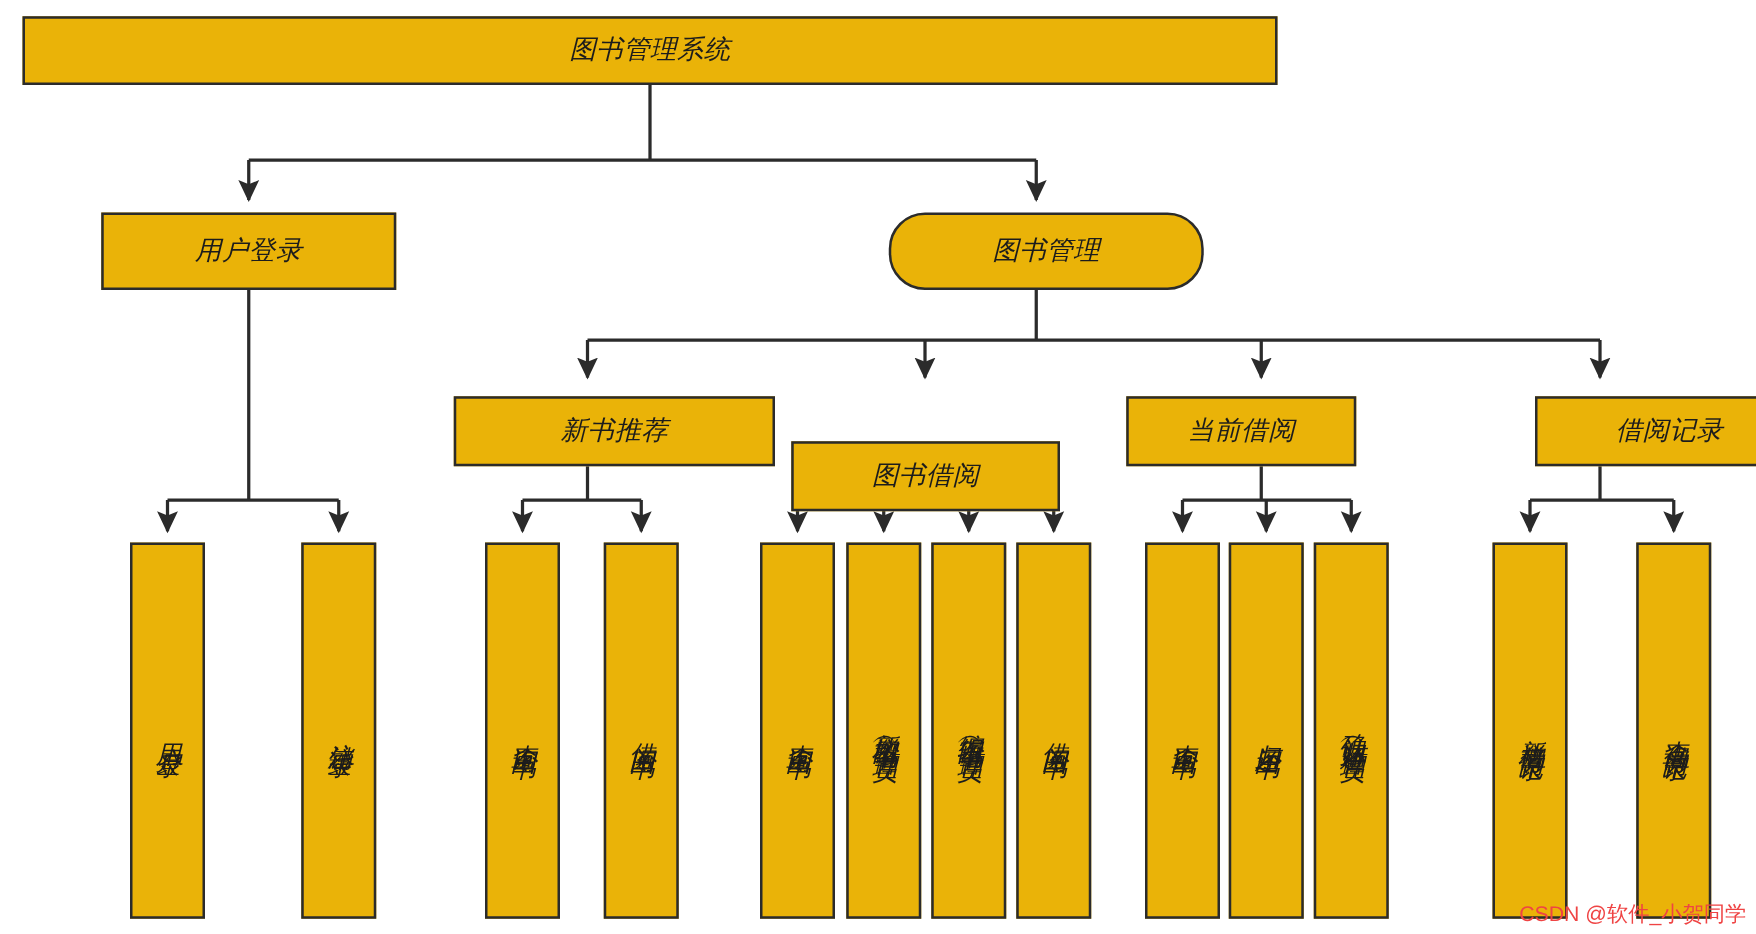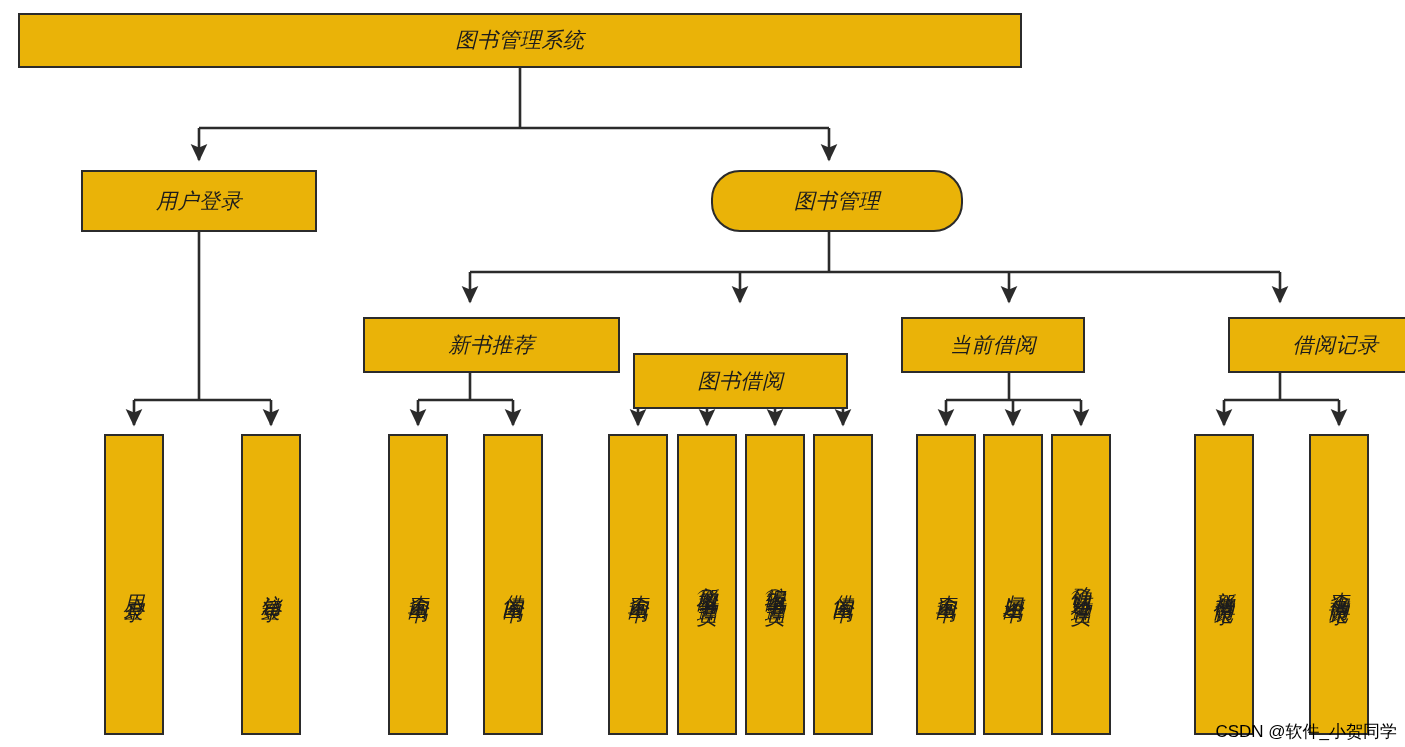--- a/index.html
+++ b/index.html
@@ -56,21 +56,21 @@
     white-space: nowrap;
     font-size: 20px;
     letter-spacing: 3px;
     line-height: 1;
   }
   .watermark {
     position: absolute;
     right: 8px;
     bottom: 4px;
     font-size: 17px;
-    color: #000000;
+    color: #ef4444;
     z-index: 5;
     white-space: nowrap;
     font-family: "Liberation Sans", "DejaVu Sans", sans-serif;
   }
 </style>
 </head>
 <body>
 
 <div id="diagram-root">
 

